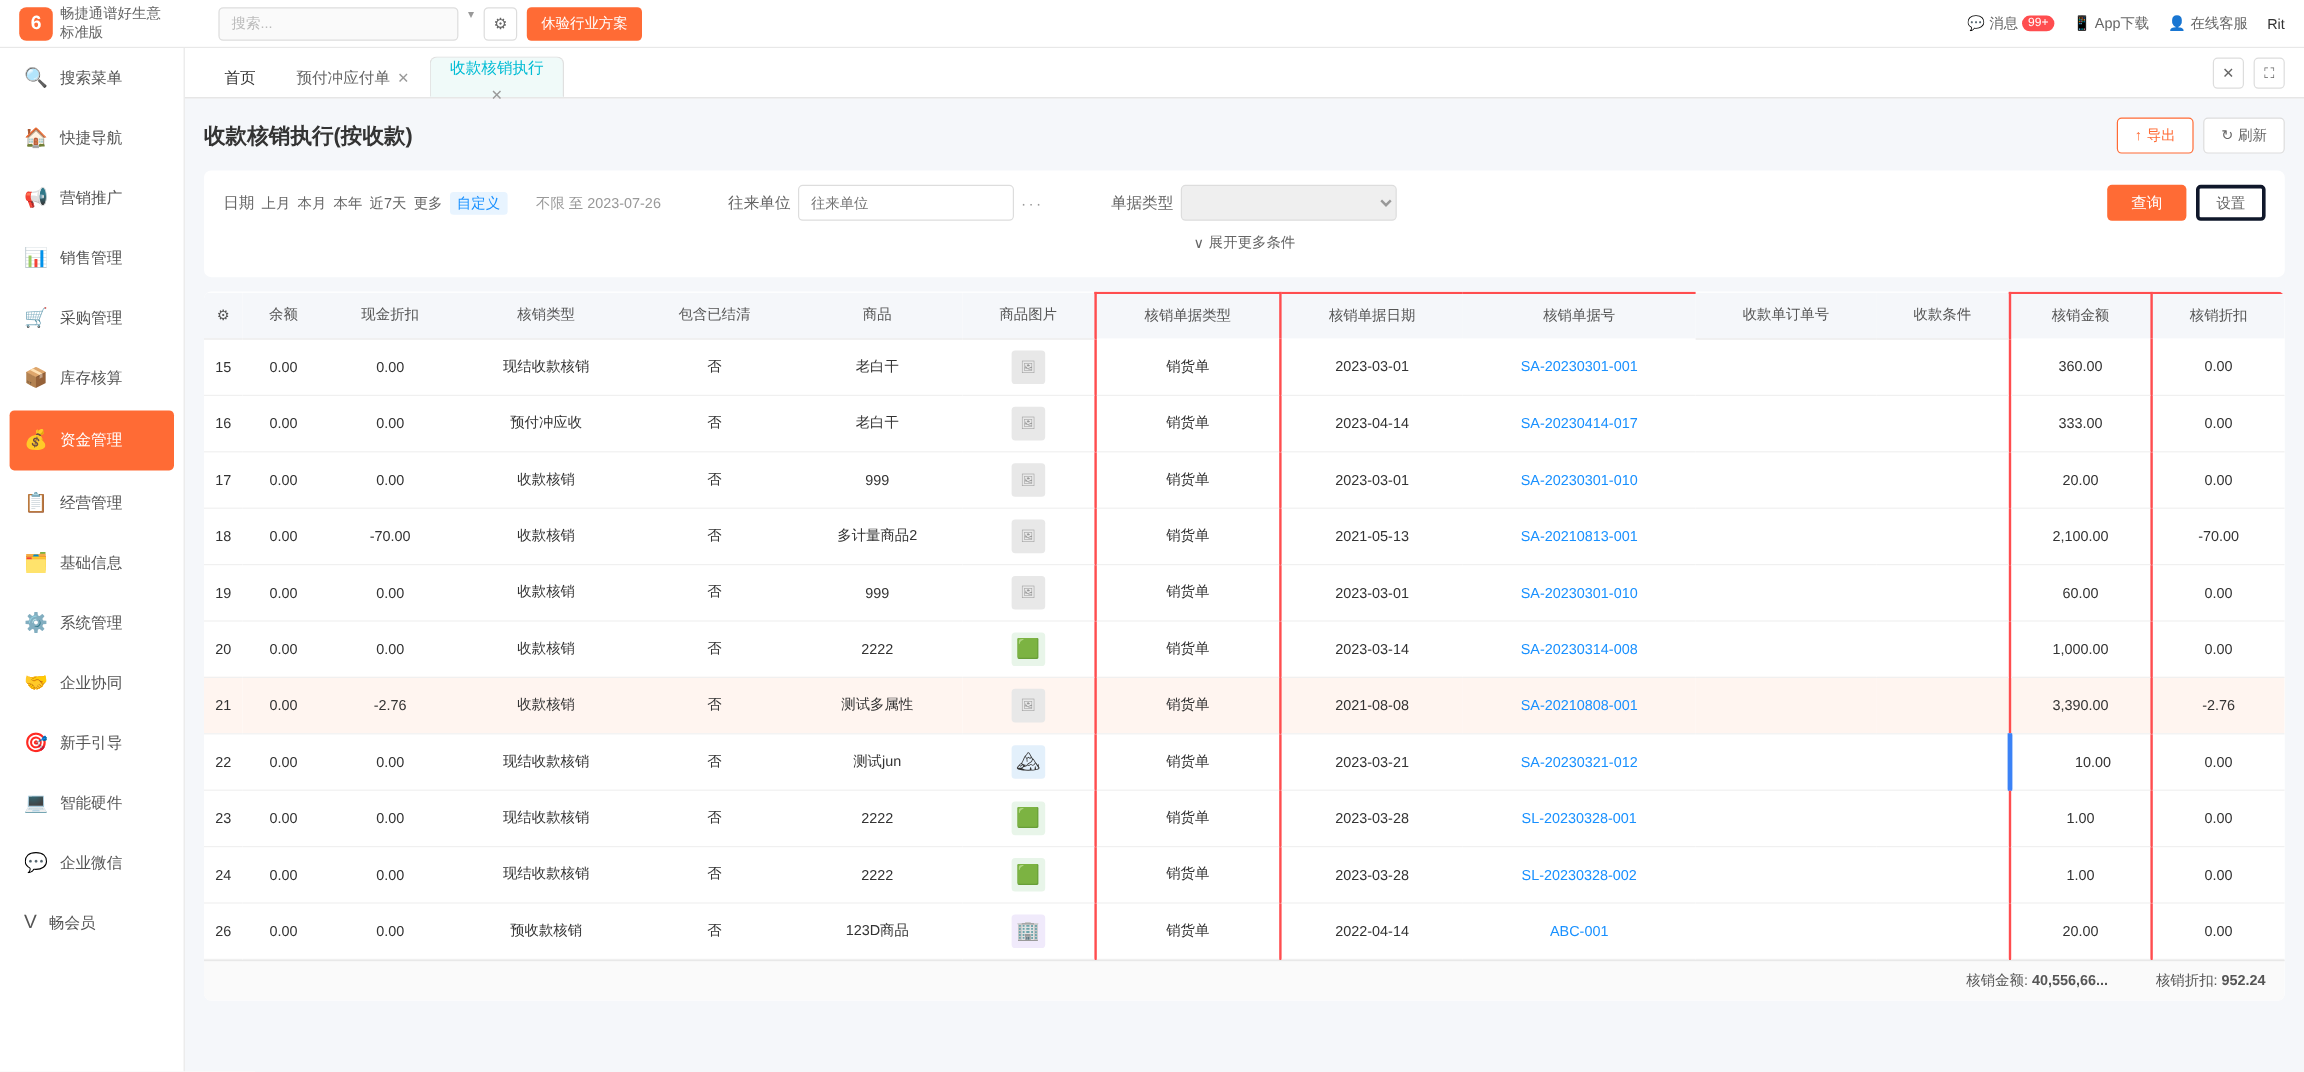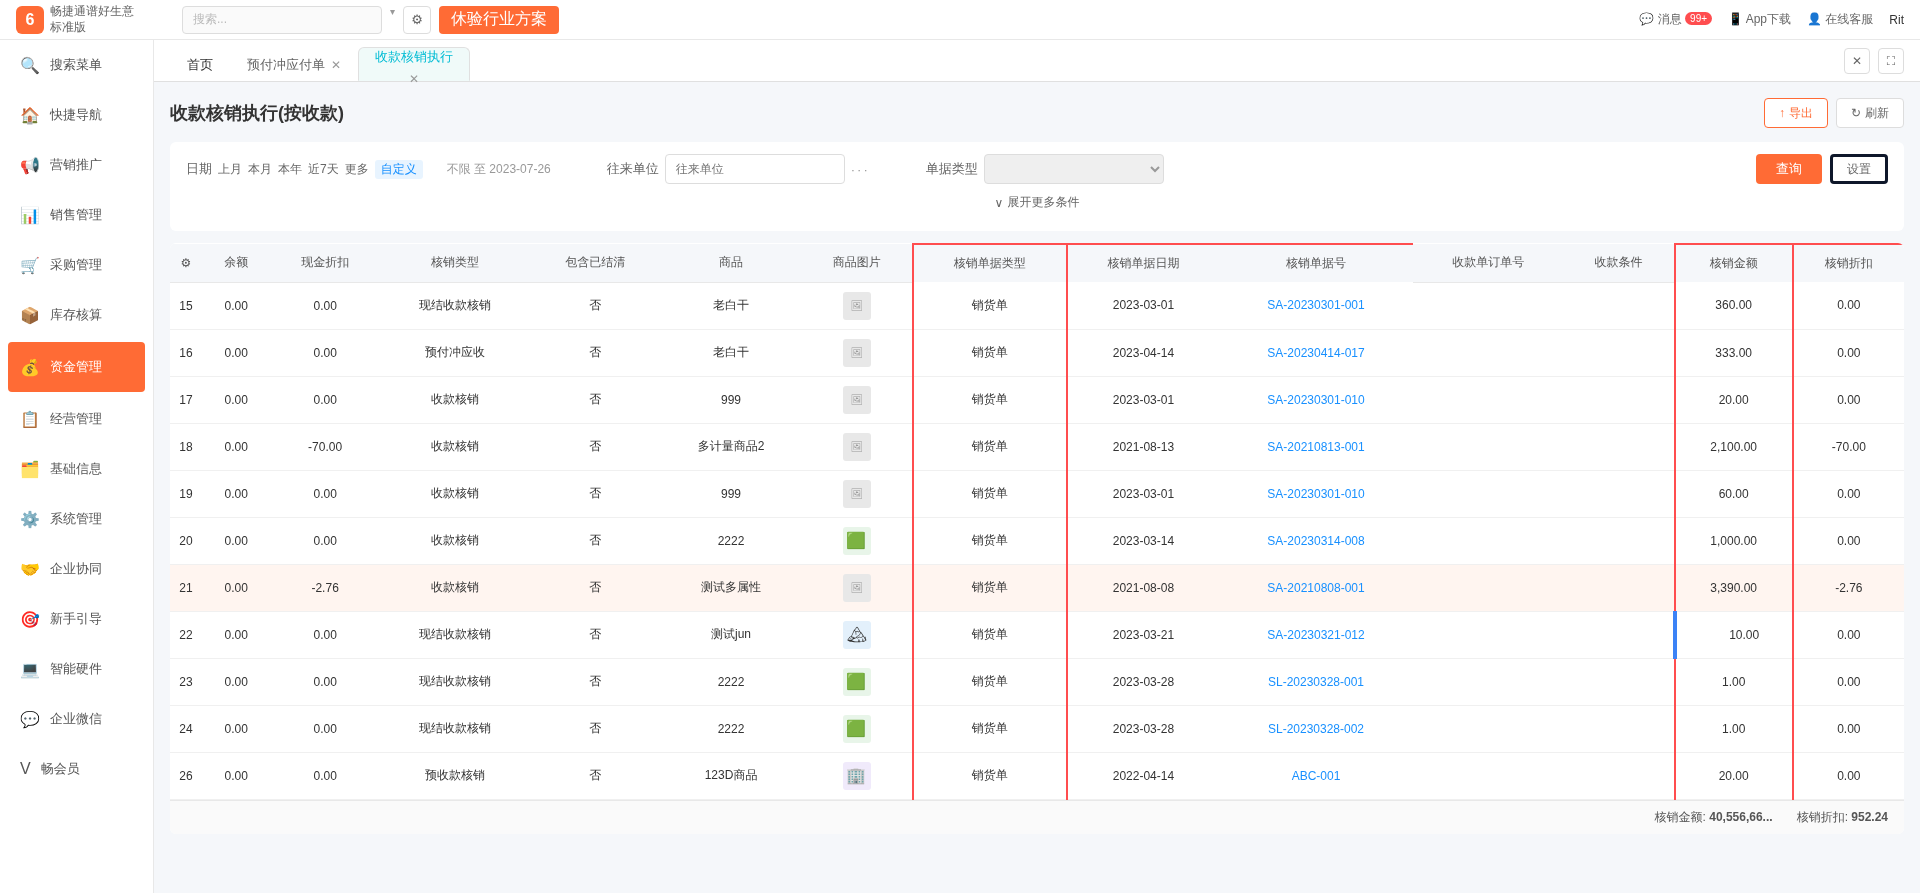--- a/index.html
+++ b/index.html
@@ -7,21 +7,21 @@
 
     
     .topbar { height: 40px; background: #fff; border-bottom: 1px solid #e8e8e8; display: flex; align-items: center; padding: 0 16px; gap: 12px; }
     .topbar-logo { display: flex; align-items: center; gap: 6px; width: 154px; }
     .logo-icon { width: 28px; height: 28px; background: #ff6b35; border-radius: 6px; display: flex; align-items: center; justify-content: center; color: #fff; font-size: 16px; font-weight: bold; }
     .logo-text { font-size: 12px; color: #666; line-height: 1.3; }
     .topbar-center { flex: 1; display: flex; align-items: flex-start; gap: 8px; }
     .search-box { height: 28px; border: 1px solid #ddd; border-radius: 4px; padding: 0 10px; font-size: 12px; width: 200px; color: #999; background: #fafafa; display: flex; align-items: center; }
     .dropdown-arrow { color: #999; font-size: 10px; }
     .gear-btn { width: 28px; height: 28px; border: 1px solid #ddd; border-radius: 4px; display: flex; align-items: center; justify-content: center; cursor: pointer; color: #666; }
-    .industry-btn { height: 28px; background: #ff6b35; color: #fff; border: none; border-radius: 4px; padding: 0 12px; cursor: pointer; font-size: 16px; }
+    .industry-btn { height: 28px; background: #ff6b35; color: #fff; border: none; border-radius: 4px; padding: 0 12px; cursor: pointer; font-size: 12px; }
     .topbar-right { display: flex; align-items: center; gap: 16px; font-size: 12px; color: #666; }
     .badge { background: #ff4d4f; color: #fff; border-radius: 10px; padding: 1px 5px; font-size: 10px; position: relative; top: -1px; }
 
     
     .layout { display: flex; height: calc(893px - 40px); }
     .sidebar { width: 154px; background: #fff; border-right: 1px solid #e8e8e8; display: flex; flex-direction: column; overflow-y: auto; }
     .sidebar-item { height: 50px; display: flex; align-items: center; gap: 10px; padding: 0 20px; cursor: pointer; color: #555; font-size: 13px; }
     .sidebar-item.active { background: #ff6b35; color: #fff; border-radius: 4px; margin: 2px 8px; padding: 0 12px; }
     .sidebar-icon { font-size: 16px; }
 
@@ -66,21 +66,21 @@
     .data-table th { background: #f5f7fa; padding: 10px 8px; text-align: center; color: #555; font-weight: 500; border-bottom: 1px solid #e8e8e8; white-space: nowrap; }
     .data-table td { padding: 9px 8px; text-align: center; border-bottom: 1px solid #f0f0f0; color: #333; white-space: nowrap; }
     .data-table tr.highlighted td { background: #fff5f0; }
     .gear-col { width: 32px; }
     .link-cell { color: #1890ff; cursor: pointer; text-decoration: none; }
     .red-text { color: #ff4d4f; }
     .img-placeholder { width: 28px; height: 28px; background: #e8e8e8; border-radius: 3px; display: inline-flex; align-items: center; justify-content: center; color: #999; font-size: 10px; }
     .img-product { width: 28px; height: 28px; border-radius: 3px; display: inline-flex; align-items: center; justify-content: center; font-size: 16px; }
 
     
-    .table-footer { background: #fafafa; border-top: 1px solid #e8e8e8; display: flex; justify-content: flex-end; padding: 8px 16px; gap: 24px; font-size: 12px; color: #555; font-weight: 500; }
+    .table-footer { background: #fafafa; border-top: 1px solid #e8e8e8; display: flex; justify-content: flex-end; padding: 8px 16px; gap: 40px; font-size: 12px; color: #555; font-weight: 500; }
 
     
     .table-container { overflow-x: auto; overflow-y: auto; max-height: 580px; }
     ::-webkit-scrollbar { width: 6px; height: 6px; }
     ::-webkit-scrollbar-track { background: #f1f1f1; }
     ::-webkit-scrollbar-thumb { background: #ccc; border-radius: 3px; }
 
     .three-dots { color: #999; letter-spacing: 2px; }
 
     .filter-right { margin-left: auto; display: flex; align-items: center; gap: 8px; }
@@ -325,21 +325,21 @@
   </tr>
                 <tr>
     <td>18</td>
     <td>0.00</td>
     <td class="red-text">-70.00</td>
     <td>收款核销</td>
     <td>否</td>
     <td>多计量商品2</td>
     <td><div class="img-placeholder" style="background:#e8e8e8;">🖼</div></td>
     <td style="border-left: 2px solid #ff4d4f; border-right: 2px solid #ff4d4f; ">销货单</td>
-    <td style="border-right: 0; ">2021-08-13</td>
+    <td style="border-right: 0; ">2021-05-13</td>
     <td style=""><a class="link-cell">SA-20210813-001</a></td>
     <td></td>
     <td></td>
     <td class="" style="border-left: 2px solid #ff4d4f; border-right: 2px solid #ff4d4f; ">2,100.00</td>
     <td class="red-text" style="">-70.00</td>
   </tr>
                 <tr>
     <td>19</td>
     <td>0.00</td>
     <td class="">0.00</td>

